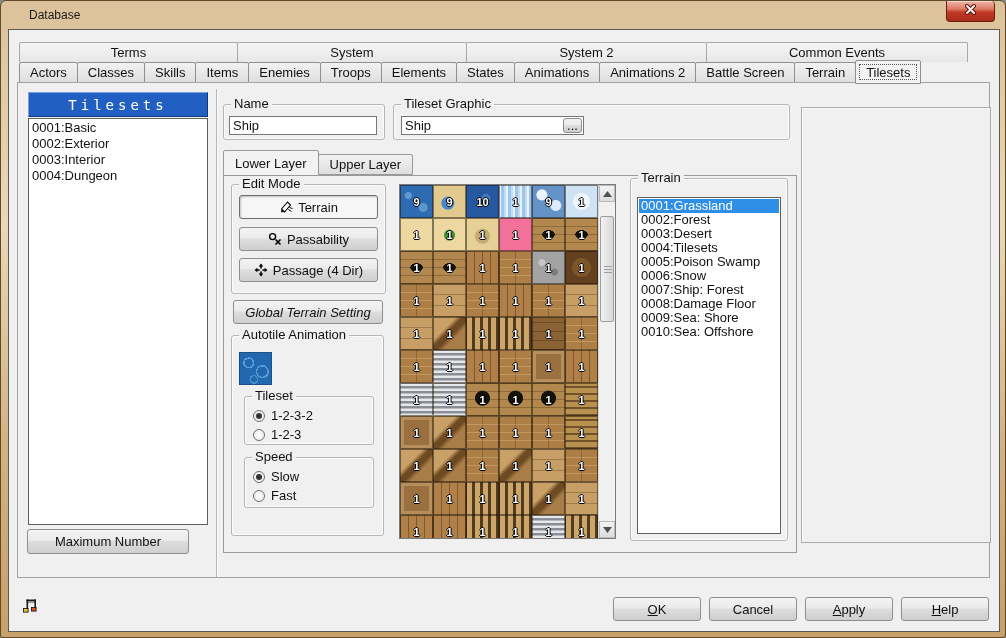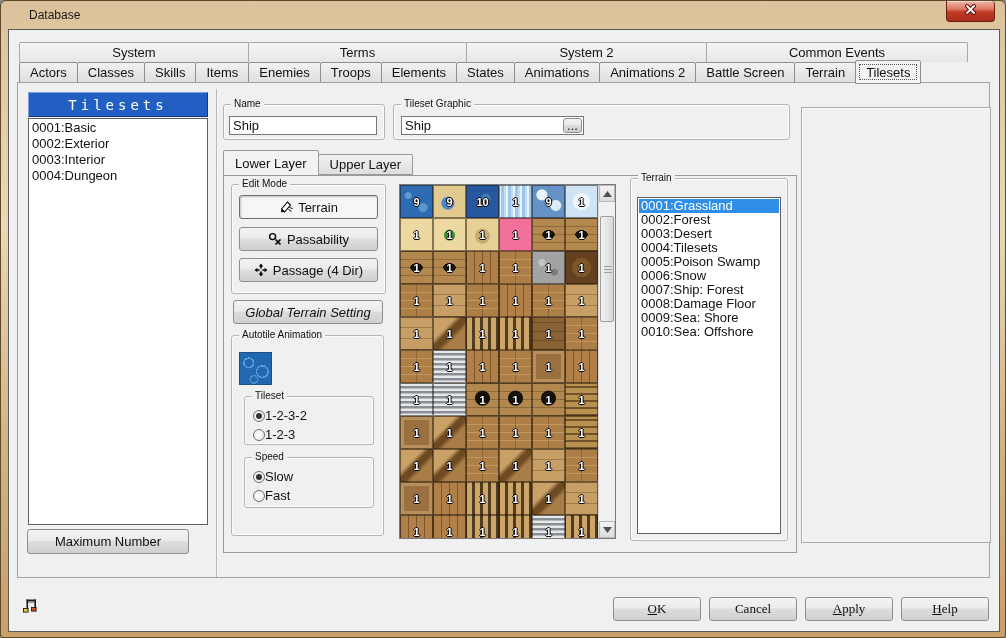--- a/index.html
+++ b/index.html
@@ -43,21 +43,21 @@
   .list-item.selected{ background:#2f8fe6; color:#fff; }
   .max-btn{ position:absolute; left:26px; top:528px; width:162px; height:25px; }
 
   .vdivider{ position:absolute; left:215px; top:88px; height:488px; width:2px;
     border-left:1px solid #b6b6b6; border-right:1px solid #fbfbfb; }
 
   
   .groupbox{ position:absolute; border:1px solid #b5b5b5; border-radius:3px;
     box-shadow:inset 0 0 0 1px rgba(255,255,255,.8); }
   .groupbox>.gb-label{ position:absolute; top:-8px; left:7px; background:#f0f0f0;
-    padding:0 3px; font-size:10px; line-height:14px; white-space:nowrap; }
+    padding:0 3px; font-size:13px; line-height:14px; white-space:nowrap; }
 
   .textbox{ position:absolute; background:#fff; border:1px solid #777;
     font-size:13px; padding:1px 3px; line-height:15px; }
   .browse-btn{ position:absolute; width:19px; height:15px; font-size:11px; line-height:9px; }
 
   
   .layer-tabs{ position:absolute; left:222px; top:149px; height:25px; display:flex; align-items:flex-end; }
   .ltab{ padding:0 11px; height:21px; display:flex; align-items:center;
     border:1px solid #9a9a9a; border-radius:2px 2px 0 0; margin-right:-1px;
     background:linear-gradient(#f2f2f2,#dedede); cursor:pointer; }
@@ -69,21 +69,21 @@
   .btn{ background:linear-gradient(#f3f3f3,#ebebeb 45%,#dddddd 50%,#cfcfcf);
     border:1px solid #8e8e8e; border-radius:3px; font-size:13px; color:#111;
     display:flex; align-items:center; justify-content:center; cursor:pointer; gap:5px; }
   .btn .u{ text-decoration:underline; }
   .em-btn{ position:absolute; left:238px; width:139px; height:24px; }
   .em-btn.pressed{ background:#f6f6f6; border:1px solid #6f6f6f;
     box-shadow:inset 1px 1px 2px rgba(0,0,0,.22); }
   .em-btn .icon{ display:inline-flex; }
 
   
-  .radio-row{ display:flex; align-items:center; gap:0; height:19px; padding-left:8px; cursor:pointer; }
+  .radio-row{ display:flex; align-items:center; gap:6px; height:19px; padding-left:8px; cursor:pointer; }
   .radio{ width:12px; height:12px; border-radius:50%; border:1px solid #6f6f6f;
     background:radial-gradient(#ffffff,#e6e6e6); position:relative; flex:none; }
   .radio.on::after{ content:''; position:absolute; left:2px; top:2px; width:6px; height:6px;
     border-radius:50%; background:#333; }
 
   
   .palette{ position:absolute; left:398px; top:183px; width:217px; height:355px;
     border:1px solid #7a7a7a; background:#f0f0f0; display:flex; overflow:hidden; }
   .tile-grid{ width:198px; display:grid; grid-template-columns:repeat(6,33px); grid-auto-rows:33px; }
   .tile{ position:relative; display:flex; align-items:center; justify-content:center; cursor:pointer; }
@@ -127,21 +127,21 @@
 
   
   .terrain-list{ position:absolute; left:636px; top:196px; width:144px; height:337px;
     background:#fff; border:1px solid #5f5f5f; padding:1px; overflow:hidden; }
   .terrain-list .list-item{ height:14px; line-height:14px; }
 
   .empty-panel{ position:absolute; left:800px; top:106px; width:190px; height:436px;
     border:1px solid #aaa; box-shadow:inset 1px 1px 0 #fbfbfb; background:#f0f0f0; }
 
   
-  .footer-btn{ position:absolute; top:596px; width:88px; height:24px;font-family:Liberation Serif, serif; }
+  .footer-btn{ position:absolute; top:596px; width:88px; height:24px; }
   .music-icon{ position:absolute; left:21px; top:596px; }
 
   .autotile-water{ position:absolute; left:238px; top:351px; width:33px; height:33px;
     background:#2268b0;
     background-image:radial-gradient(circle at 28% 32%,transparent 4px,#5b9bd8 4px 5.5px,transparent 5.5px),
       radial-gradient(circle at 72% 60%,transparent 5px,#5b9bd8 5px 6.5px,transparent 6.5px),
       radial-gradient(circle at 45% 85%,transparent 3px,#4a8cc8 3px 4.5px,transparent 4.5px);
     border:1px solid #1a4f8a; }
 </style>
 </head>
@@ -154,22 +154,22 @@
       <svg width="15" height="13" viewBox="0 0 15 13">
           <path d="M4 3 L11 10 M11 3 L4 10" stroke="#5a1008" stroke-width="4" stroke-linecap="round"></path>
           <path d="M4 3 L11 10 M11 3 L4 10" stroke="#f4f4f4" stroke-width="2" stroke-linecap="round"></path>
         </svg>
     </span>
   </div>
 
   <div class="client"></div>
 
   <div class="tabs-row1" id="tabs-row1">
+      <div class="tab1" style="width: 219px;">Terms</div>
       <div class="tab1" style="width: 230px;">System</div>
-      <div class="tab1" style="width: 219px;">Terms</div>
       <div class="tab1" style="width: 241px;">System 2</div>
       <div class="tab1" style="width: 262px;">Common Events</div>
     </div>
   <div class="tabs-row2" id="tabs-row2">
       <div class="tab2">Actors</div>
       <div class="tab2">Classes</div>
       <div class="tab2">Skills</div>
       <div class="tab2">Items</div>
       <div class="tab2">Enemies</div>
       <div class="tab2">Troops</div>

